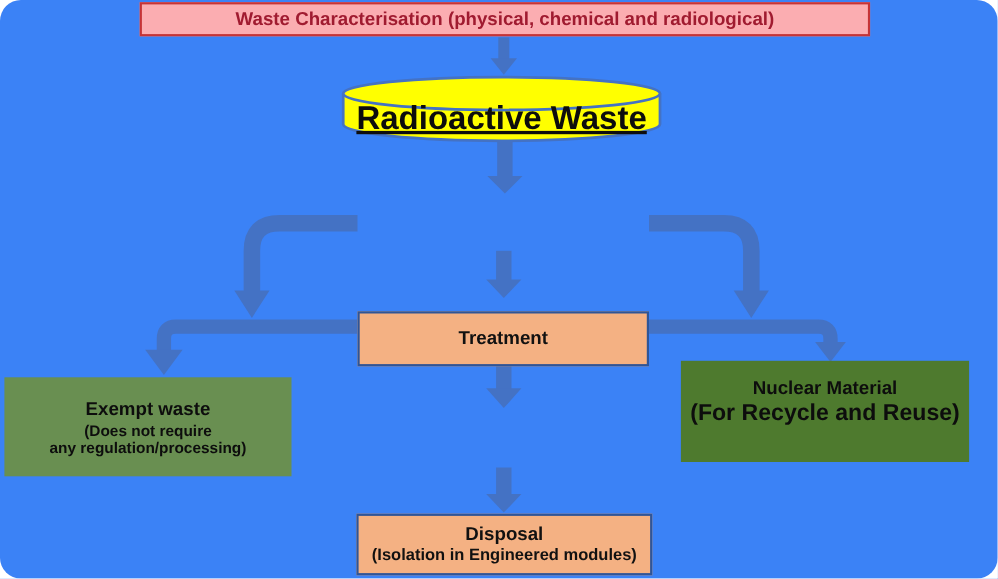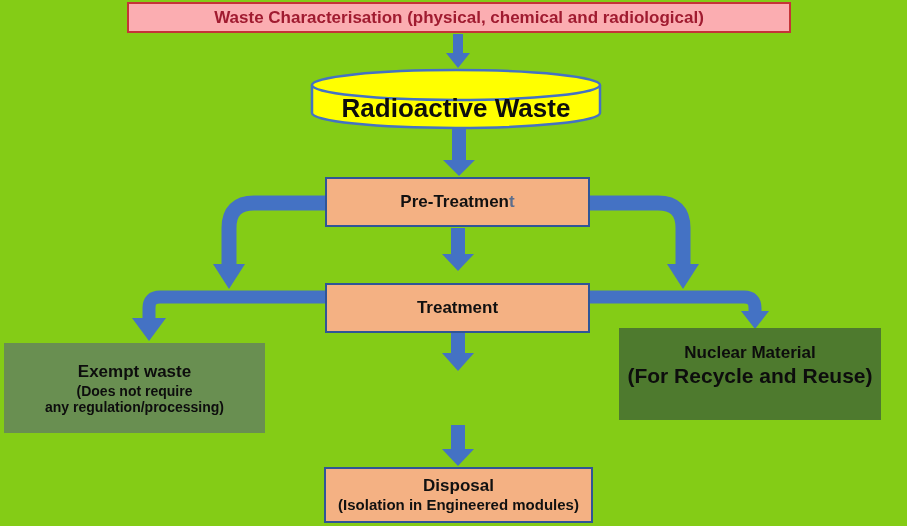--- a/index.html
+++ b/index.html
@@ -1,24 +1,25 @@
 <!DOCTYPE html>
 <html style="--arrow: #4472C4; --pink-fill: #FBADB1; --pink-border: #C53437; --pink-text: #A01B30; --yellow-fill: #FFFF00; --cylinder-border: #4472C4; --orange-fill: #F4B183; --orange-border: #2F5597; --green-left-fill: #698F51; --green-right-fill: #4E7A2E; --pretreatment-tail: #5B6E8E;"><head>
 <meta charset="utf-8">
 <style>
   html, body { margin: 0; padding: 0; background: #ffffff; }
   .canvas {
     position: relative;
     width: 907px;
     height: 526px;
-    background: #84cc16;
+    background: #3b82f6;
     overflow: hidden;
     font-family: "Liberation Sans", sans-serif;
     font-weight: 700;
     color: #111111;
+    border-radius: 19px;
   }
   .arrows-layer {
     position: absolute;
     left: 0; top: 0;
     width: 907px; height: 526px;
   }
   .arrow-stroke { fill: none; stroke: var(--arrow, #4472C4); }
   .arrow-fill   { fill: var(--arrow, #4472C4); stroke: none; }
   .cyl-shape    { fill: var(--yellow-fill, #FFFF00); stroke: var(--cylinder-border, #4472C4); stroke-width: 2.5; }
 
@@ -34,22 +35,23 @@
   }
   .pink-box {
     left: 127px; top: 2px; width: 664px; height: 31px;
     background: var(--pink-fill, #FBADB1);
     border: 2px solid var(--pink-border, #C53437);
     color: var(--pink-text, #A01B30);
     font-size: 17px;
   }
   .cyl-label {
     left: 318px; top: 92px; width: 276px; height: 32px;
-    font-size: 26px;
+    font-size: 30px;
     color: #0d0d0d;
+    text-decoration: underline;
   }
   .orange-box {
     background: var(--orange-fill, #F4B183);
     border: 2px solid var(--orange-border, #2F5597);
     font-size: 17px;
     left: 325px; width: 265px; height: 50px;
   }
   .box-pre          { top: 177px; }
   .box-treatment    { top: 272px; margin-top: 11px; }
   .box-conditioning { top: 372px; height: 51px; }
@@ -128,23 +130,20 @@
     <g>
       <path class="arrow-stroke" stroke-width="13" d="M590 297 H744 Q755 297 755 308 V312"></path>
       <polygon class="arrow-fill" points="741,311 769,311 755,329"></polygon>
     </g>
   </svg>
 
   <div class="node pink-box">Waste Characterisation (physical, chemical and radiological)</div>
 
   <div class="node cyl-label">Radioactive Waste</div>
 
-  <div class="node orange-box box-pre">
-    <div><span>Pre-Treatmen</span><span class="tail-t">t</span></div>
-  </div>
 
   <div class="node orange-box box-treatment">Treatment</div>
 
 
   <div class="node orange-box box-disposal">
     <div>Disposal</div>
     <div class="subtitle">(Isolation in Engineered modules)</div>
   </div>
 
   <div class="node green-box box-exempt">

